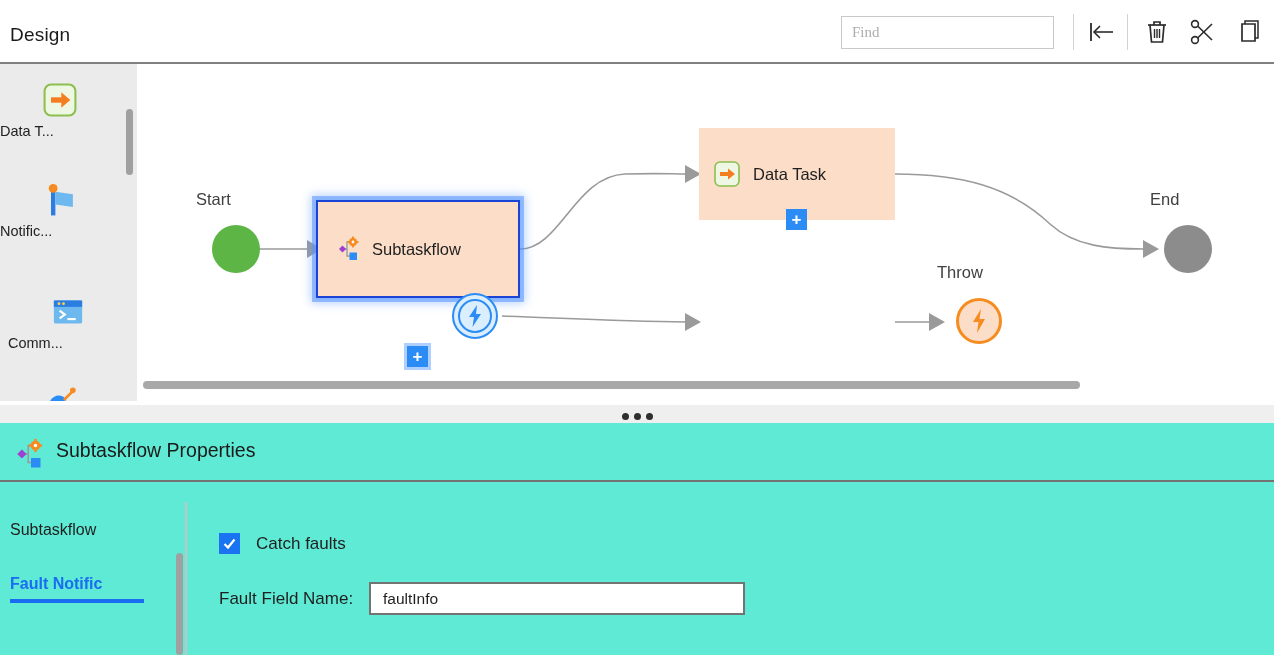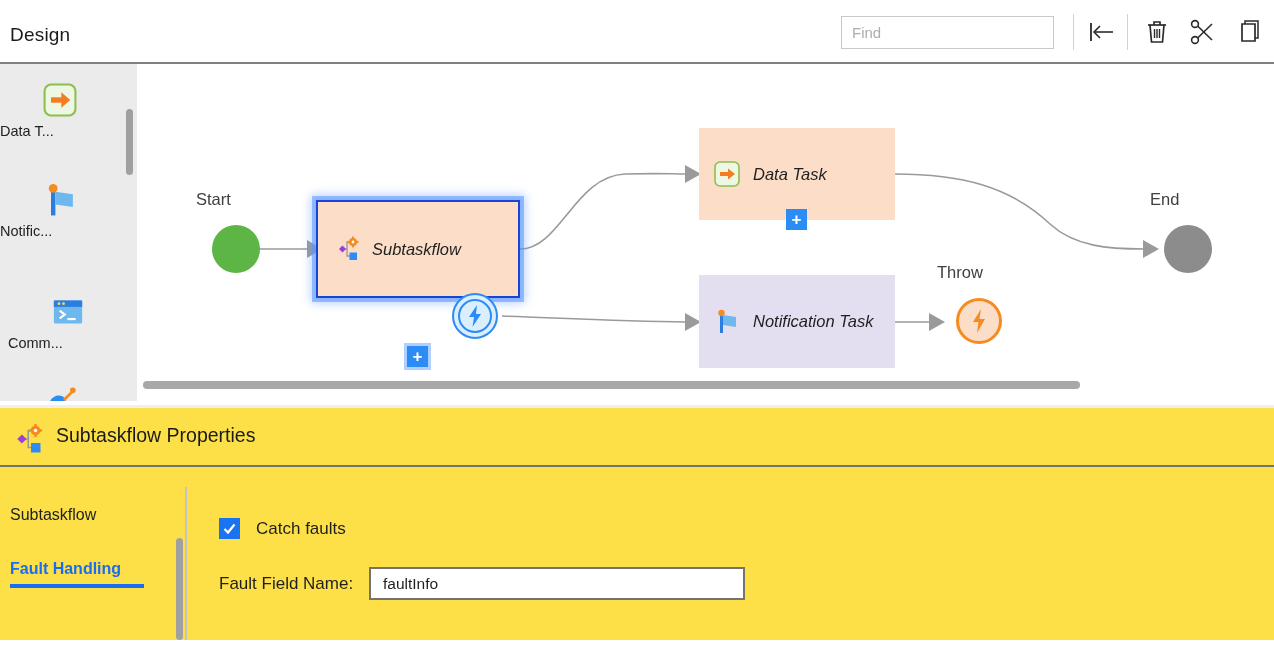--- a/index.html
+++ b/index.html
@@ -26,21 +26,21 @@
     position: absolute; left: 10px; top: 24px;
     font-size: 19px; color: #1a1a1a;
     letter-spacing: .2px;
     white-space: nowrap;
   }
   .find-box {
     position: absolute; left: 841px; top: 16px;
     width: 213px; height: 33px;
     border: 1px solid #c9c9c9;
     background: #fff;
-    font-family: Liberation Sans, sans-serif;
+    font-family: Liberation Serif, serif;
     font-size: 15px;
     color: #333;
     padding: 0 10px;
     outline: none;
   }
   .find-box::placeholder { color: #adadad; }
 
   .tb-sep {
     position: absolute; top: 14px;
     width: 1px; height: 36px;
@@ -95,21 +95,20 @@
   
   .node {
     position: absolute;
     cursor: pointer;
     display: flex; align-items: center;
   }
   .node-box {
     width: 100%; height: 100%;
     display: flex; align-items: center;
     padding-left: 14px;
-    font-style: italic;
   }
   .node-label {
     font-size: 16.5px;
     color: #1f1f1f;
     margin-left: 12px;
     line-height: 1.25;
   }
   .node-icon { flex: 0 0 auto; width: 28px; height: 28px; }
 
   .node-datatask .node-box,
@@ -171,23 +170,23 @@
     cursor: row-resize;
   }
   .splitter-dots { display: flex; gap: 5px; }
   .splitter-dots i {
     width: 7px; height: 7px; border-radius: 50%;
     background: #2e2e2e; display: block;
   }
 
   
   .props {
-    position: absolute; left: 0; top: 408px;
+    position: absolute; left: 0; top: 423px;
     width: 1274px; height: 232px;
-    background: #fde047;
+    background: #5eead4;
   }
   .props-header {
     position: absolute; left: 0; top: 0;
     width: 1274px; height: 60px;
   }
   .props-header-icon { position: absolute; left: 10px; top: 14px; }
   .props-header-title {
     position: absolute; left: 56px; top: 16px;
     font-size: 19.5px; color: #1a1a1a;
     white-space: nowrap;
@@ -371,32 +370,20 @@
             <rect x="2" y="2" width="24" height="24" rx="5" fill="#edf7e3" stroke="#8cbf4e" stroke-width="1.6"></rect>
             <path d="M7 14 H17" stroke="#f47d1f" stroke-width="4" fill="none"></path>
             <polygon points="15,8.5 22,14 15,19.5" fill="#f47d1f"></polygon>
           </svg>
         </span>
         <span class="node-label">Data Task</span>
       </div>
     </div>
     <div class="plus-badge" style="left:786px; top:145px;">+</div>
 
-    <div class="node node-notification" style="left:699px; top:211px; width:196px; height:93px;">
-      <div class="node-box">
-        <span class="node-icon">
-          <svg width="28" height="28" viewBox="0 0 28 28">
-            <rect x="7" y="6" width="3" height="19" fill="#2b7de0"></rect>
-            <circle cx="8.5" cy="5" r="3.2" fill="#f68b1f"></circle>
-            <path d="M10 7 L23 9 V19 L10 17 Z" fill="#6cb8ef"></path>
-          </svg>
-        </span>
-        <span class="node-label">Notification Task</span>
-      </div>
-    </div>
 
     <div class="canvas-label" style="left:937px; top:199px;">Throw</div>
     <div class="endpoint-circle" style="left:956px; top:234px; width:46px; height:46px; background:#fbddc8; border:3px solid #f68b1f;">
       <svg width="40" height="40" viewBox="0 0 40 40" style="position:absolute;left:0;top:0;">
         <path d="M22 8 L14 21 H19.5 L18 32 L26 18 H20.5 Z" fill="#f68b1f"></path>
       </svg>
     </div>
 
     <div class="canvas-label" style="left:1150px; top:126px;text-align:right;">End</div>
     <div class="endpoint-circle" style="left:1164px; top:161px; width:48px; height:48px; background:#8c8c8c;"></div>
@@ -486,21 +473,21 @@
       </span>
       <div class="props-header-title">Subtaskflow Properties</div>
       <div class="props-header-rule"></div>
     </div>
 
     <div class="props-tabs">
       <div class="props-tab">
         <span>Subtaskflow</span>
       </div>
       <div class="props-tab active">
-        <span>Fault Handling</span>
+        <span>Fault Notific</span>
         <span class="tab-underline"></span>
       </div>
     </div>
 
     <div class="props-form">
       <div class="form-row" style="margin-bottom:28px;">
         <span class="cb">
           <svg width="15" height="15" viewBox="0 0 15 15">
             <path d="M2.5 8 L6 11.5 L12.5 3.5" stroke="#fff" stroke-width="2.2" fill="none"></path>
           </svg>

